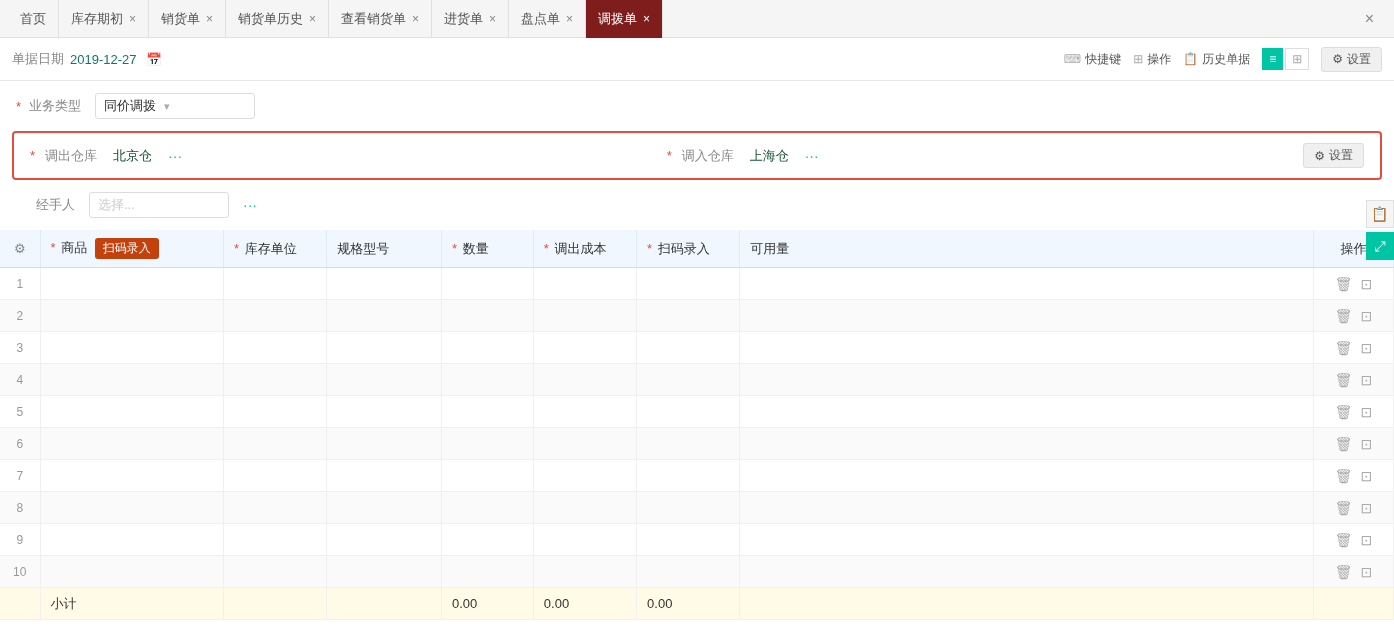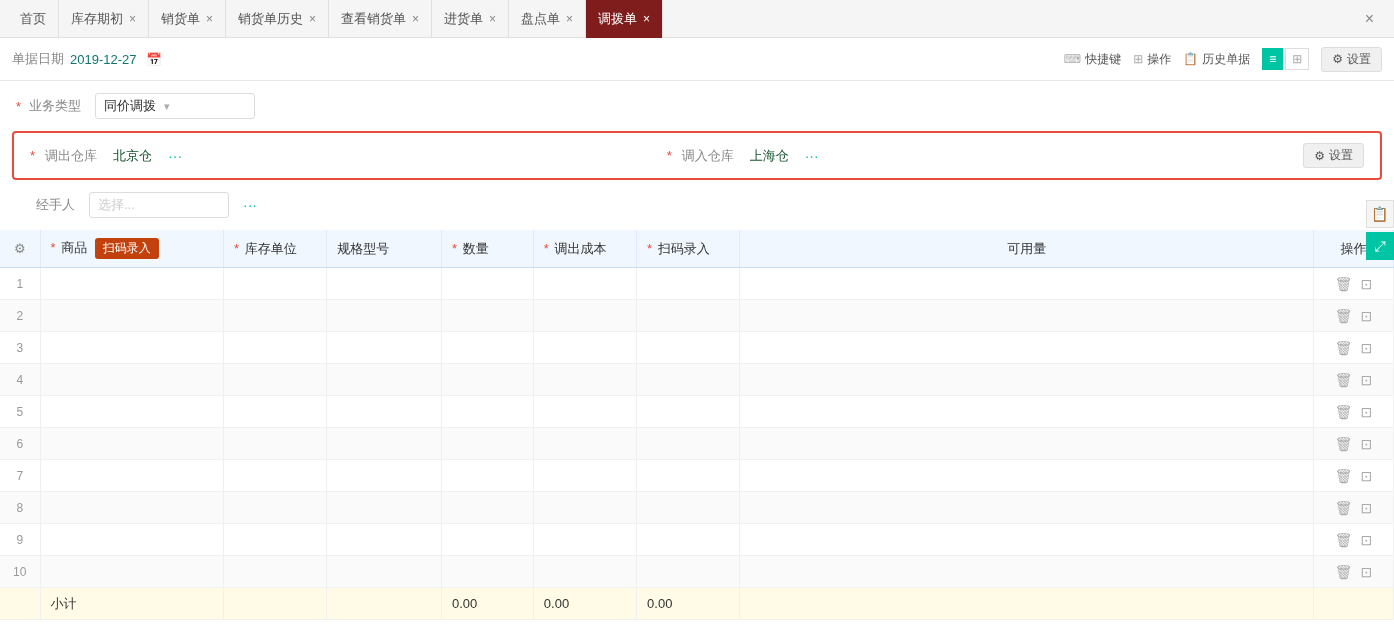--- a/index.html
+++ b/index.html
@@ -256,21 +256,21 @@
           <span>数量</span>
         </th>
         <th style="min-width:90px;">
           <span class="req">*</span>
           <span>调出成本</span>
         </th>
         <th style="min-width:90px;">
           <span class="req">*</span>
           <span>扫码录入</span>
         </th>
-        <th style="min-width:500px;text-align:center;">
+        <th style="min-width:500px;">
           <span>可用量</span>
         </th>
         <th class="op-col">
           <span>操作</span>
         </th>
       </tr>
     </thead>
     <tbody id="table-body">
 
       <tr>

